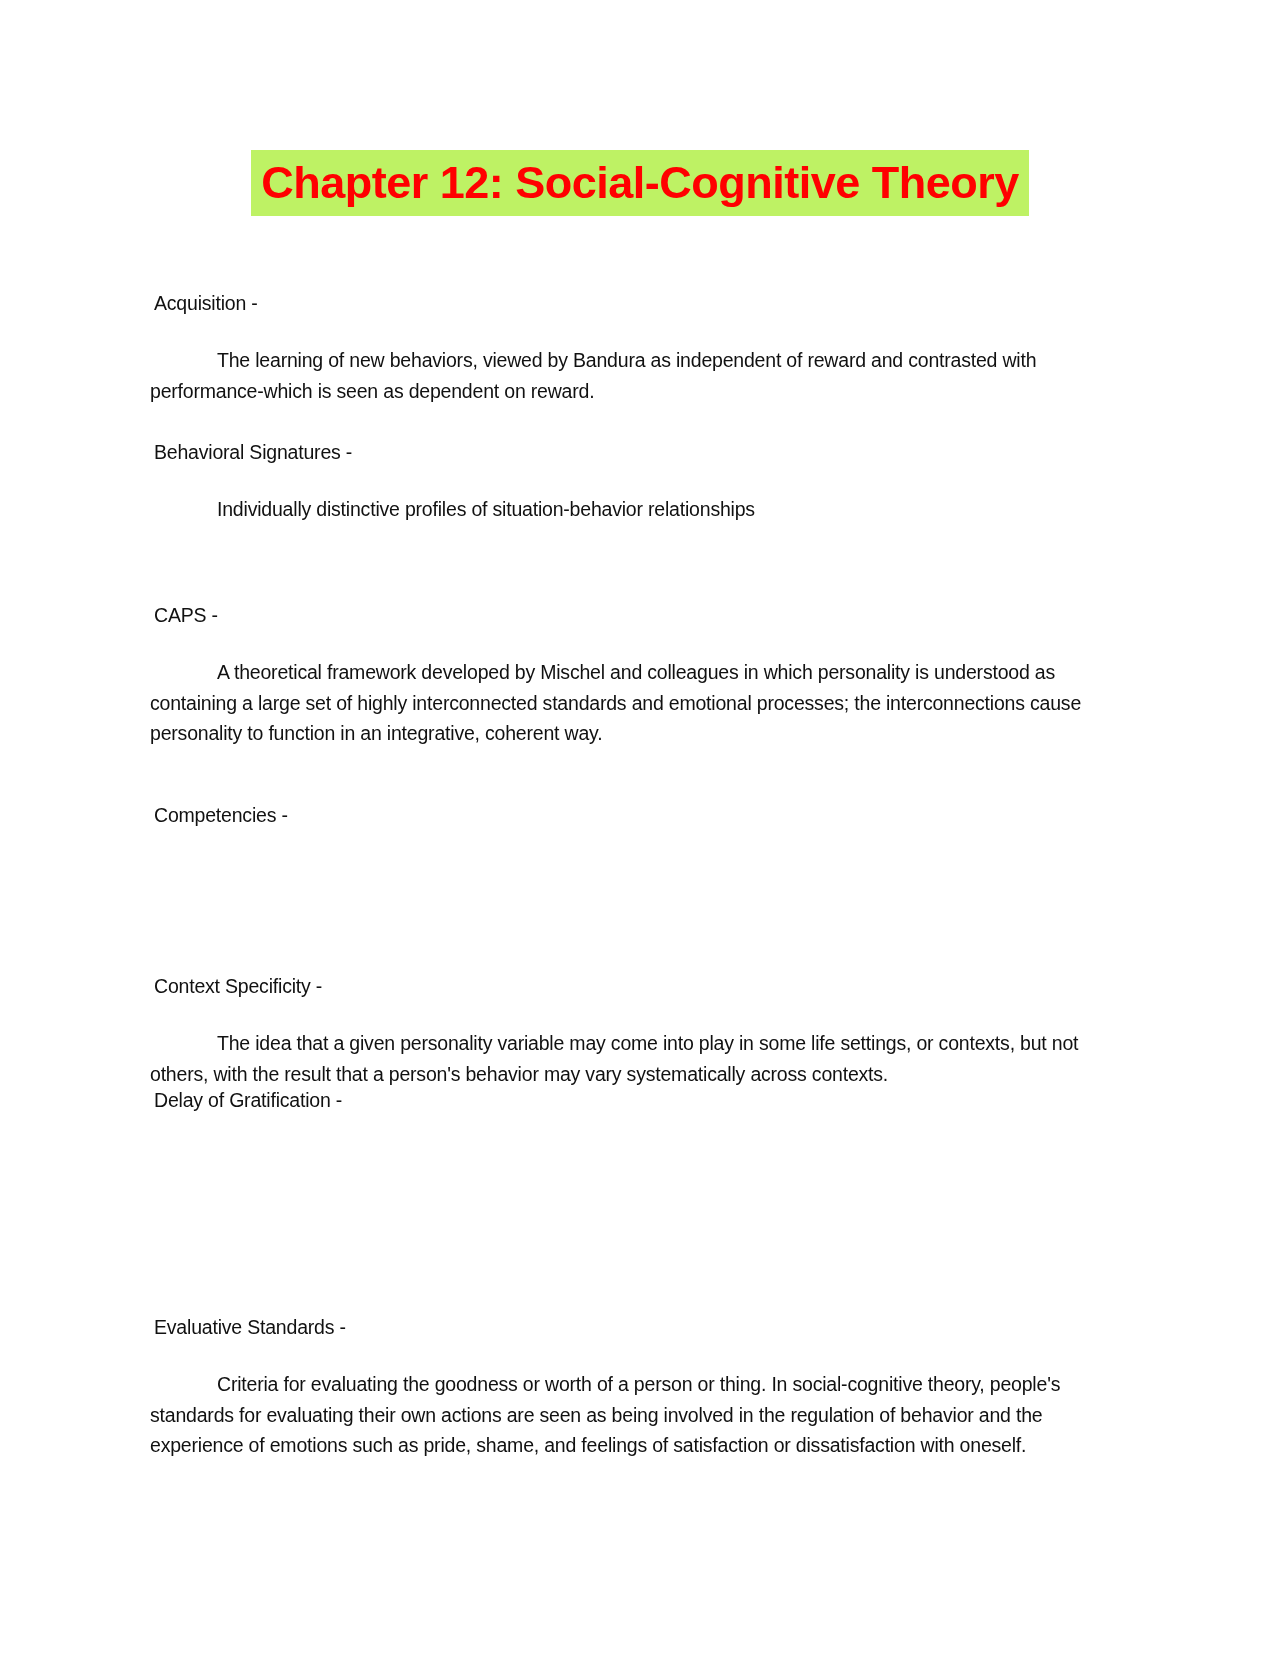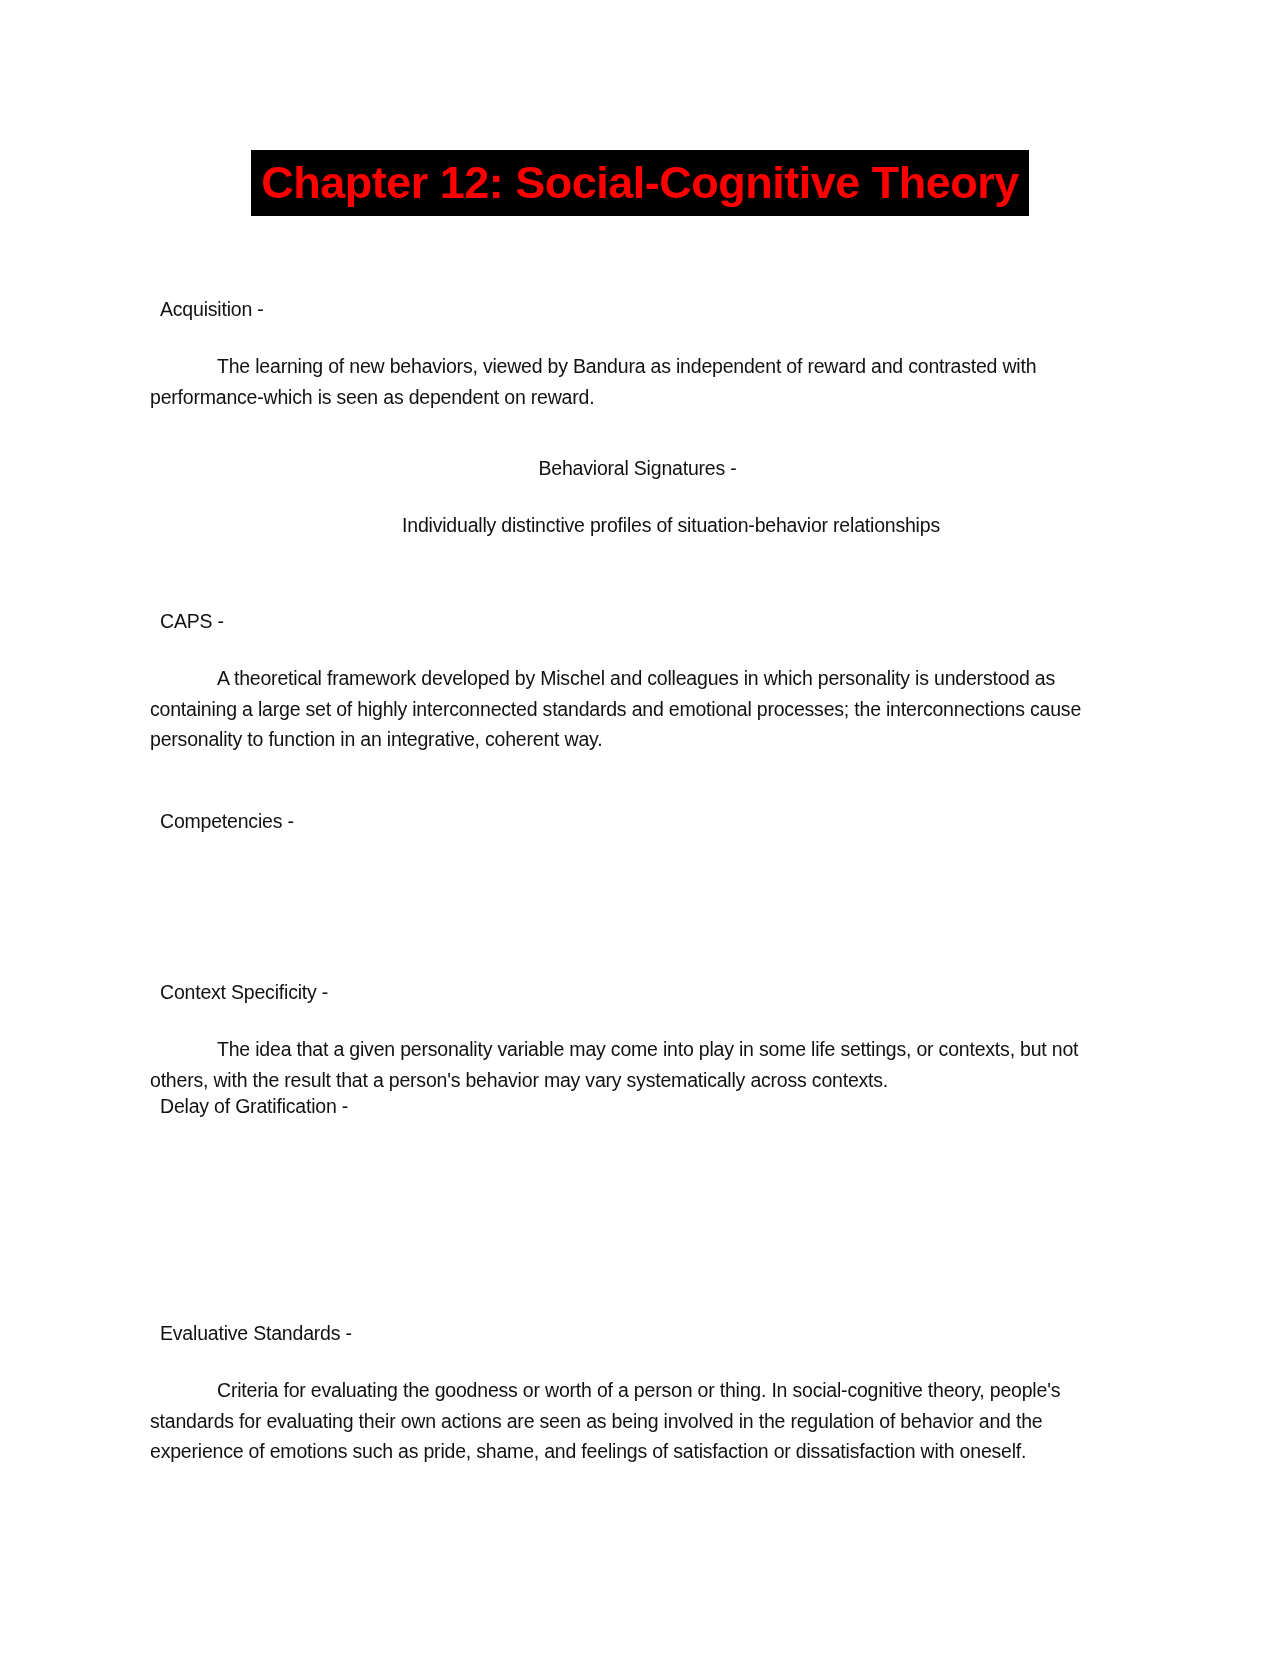--- a/index.html
+++ b/index.html
@@ -1,37 +1,37 @@
 <!DOCTYPE html>
 <html><head>
   <meta charset="utf-8">
   <style>
     html, body { margin: 0; padding: 0; background: #ffffff; }
     body { width: 1280px; height: 1656px; position: relative; overflow: hidden;
            font-family: "Liberation Sans", sans-serif; color: #111111; }
     .title-wrap { position: absolute; left: 0; width: 1280px; top: 150px; text-align: center; }
-    .title { display: inline-block; background: #000000; color: #ff0000; font-weight: bold;
+    .title { display: inline-block; background: #bef264; color: #ff0000; font-weight: bold;
              font-size: 45px; line-height: 66px; padding: 0 10px; letter-spacing: -0.5px; }
     .entry { position: absolute; left: 150px; width: 975px; }
-    .term { font-size: 19.5px; line-height: 29px; margin: 10px; letter-spacing: -0.2px; }
+    .term { font-size: 19.5px; line-height: 29px; margin: 4px; letter-spacing: -0.2px; }
     .def { font-size: 19.5px; line-height: 30.5px; margin: 27px 0 0 0; text-indent: 67px; letter-spacing: -0.2px; }
   </style>
 </head>
 <body>
 
 <div class="title-wrap">
   <span class="title">Chapter 12: Social-Cognitive Theory</span>
 </div>
 
 <div class="entry" style="top:285px;">
   <p class="term">Acquisition -</p>
   <p class="def">The learning of new behaviors, viewed by Bandura as independent of reward and contrasted with performance-which is seen as dependent on reward.</p>
 </div>
 
-<div class="entry" style="top:444px;text-align:center;">
+<div class="entry" style="top:434px;">
   <p class="term">Behavioral Signatures -</p>
   <p class="def">Individually distinctive profiles of situation-behavior relationships</p>
 </div>
 
 <div class="entry" style="top:597px;">
   <p class="term">CAPS -</p>
   <p class="def">A theoretical framework developed by Mischel and colleagues in which personality is understood as containing a large set of highly interconnected standards and emotional processes; the interconnections cause personality to function in an integrative, coherent way.</p>
 </div>
 
 <div class="entry" style="top:797px;">

